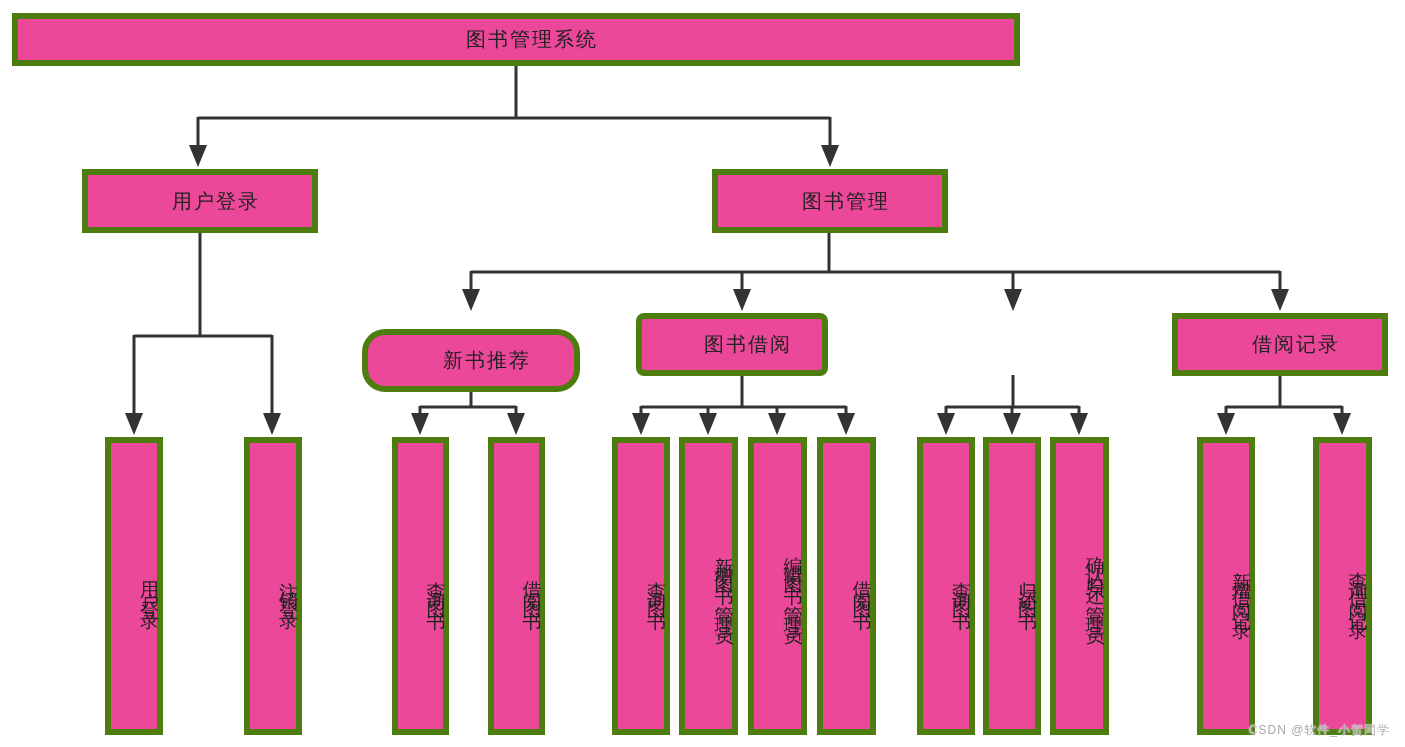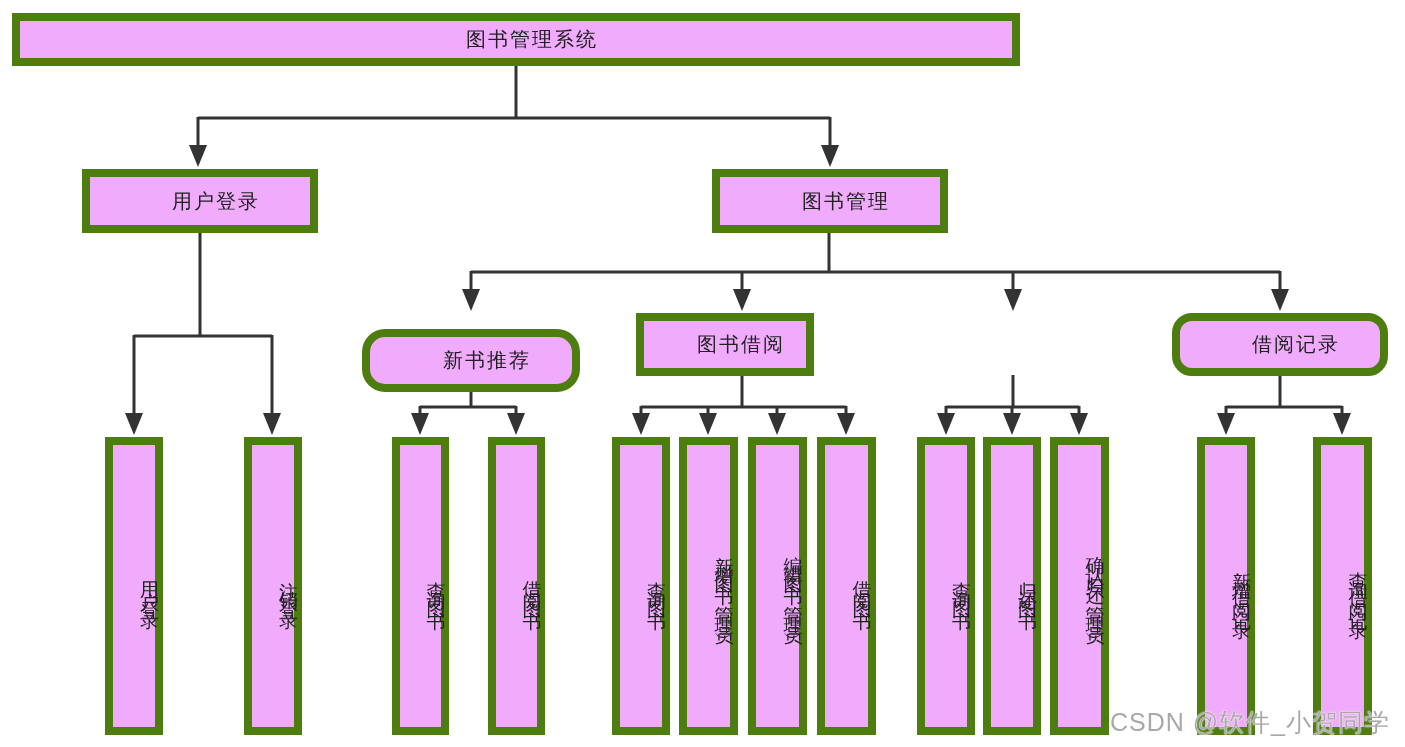--- a/index.html
+++ b/index.html
@@ -18,22 +18,22 @@
   #wires {
     position: absolute;
     left: 0;
     top: 0;
     width: 1405px;
     height: 747px;
   }
   .node {
     position: absolute;
     box-sizing: border-box;
-    background: #f0abfc;
-    border: 8px solid #4d7c0f;
+    background: #ec4899;
+    border: 6px solid #4d7c0f;
     display: flex;
     align-items: center;
     justify-content: center;
     color: #212121;
     font-size: 20px;
     letter-spacing: 2px;
     white-space: nowrap;
     z-index: 2;
     padding-left: 32px;
   }
@@ -42,21 +42,21 @@
     text-orientation: mixed;
     font-size: 19px;
     letter-spacing: 10px;
     line-height: 1;
     white-space: normal;
   }
   .watermark {
     position: absolute;
     right: 15px;
     bottom: 8px;
-    font-size: 25px;
+    font-size: 12px;
     color: #a8a8a8;
     letter-spacing: 1px;
     text-shadow: 0 0 2px #ffffff, 0 0 1px #ffffff;
     z-index: 3;
   }
 </style>
 </head>
 <body>
 
 <div id="canvas">
@@ -147,22 +147,22 @@
       <polygon points="1333,413 1351,413 1342,435"></polygon>
     </g>
   </svg>
 
   <div class="node" style="left:12px; top:13px; width:1008px; height:53px;">图书管理系统</div>
 
   <div class="node" style="left:82px; top:169px; width:236px; height:64px;">用户登录</div>
   <div class="node" style="left:712px; top:169px; width:236px; height:64px;text-align:right;">图书管理</div>
 
   <div class="node" style="left:362px; top:329px; width:218px; height:63px;border-radius:23px;">新书推荐</div>
-  <div class="node" style="left:636px; top:313px; width:178px; height:63px;">图书借阅</div>
-  <div class="node" style="left:1172px; top:313px; width:216px; height:63px;border-radius:20px;">借阅记录</div>
+  <div class="node" style="left:636px; top:313px; width:192px; height:63px;border-radius:8px;">图书借阅</div>
+  <div class="node" style="left:1172px; top:313px; width:216px; height:63px;">借阅记录</div>
 
   <div class="node vnode" style="left:105px; top:437px; width:58px; height:298px;">用户登录</div>
   <div class="node vnode" style="left:244px; top:437px; width:58px; height:298px;">注销登录</div>
 
   <div class="node vnode" style="left:392px; top:437px; width:57px; height:298px;">查询图书</div>
   <div class="node vnode" style="left:488px; top:437px; width:57px; height:298px;">借阅图书</div>
 
   <div class="node vnode" style="left:612px; top:437px; width:58px; height:298px;">查询图书</div>
   <div class="node vnode" style="left:679px; top:437px; width:59px; height:298px;">新增图书（管理员）</div>
   <div class="node vnode" style="left:748px; top:437px; width:59px; height:298px;">编辑图书（管理员）</div>

